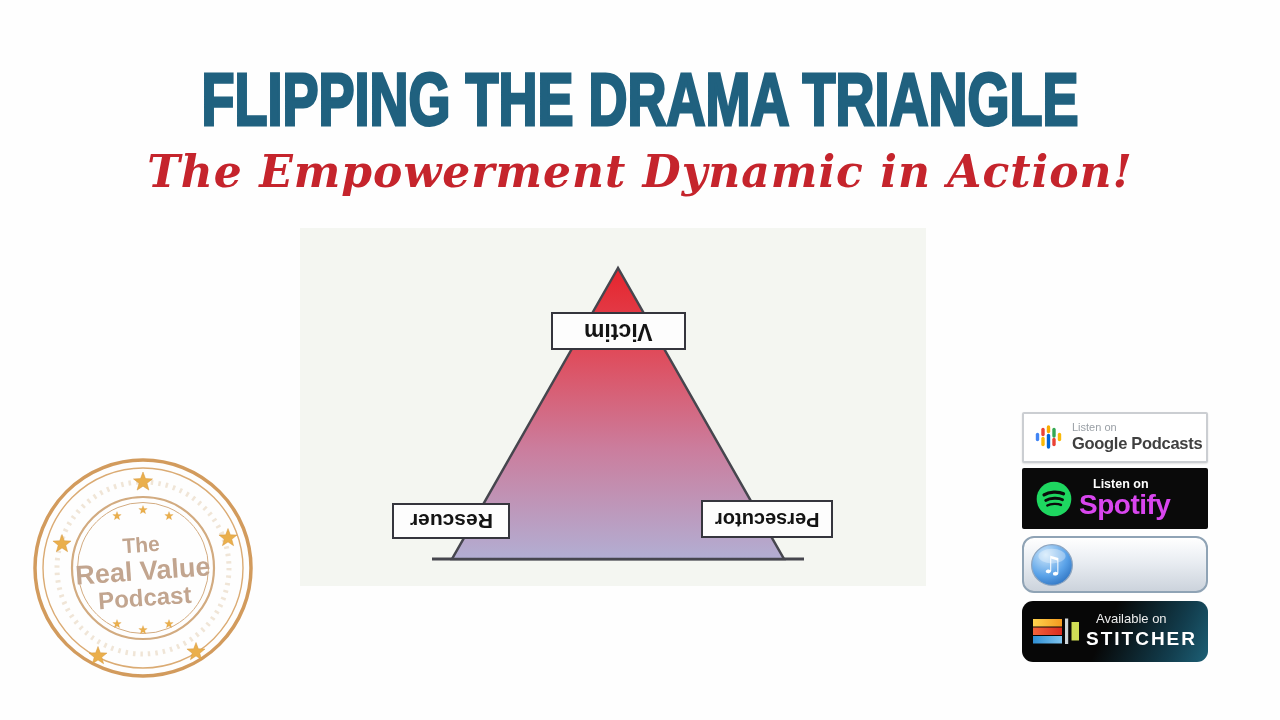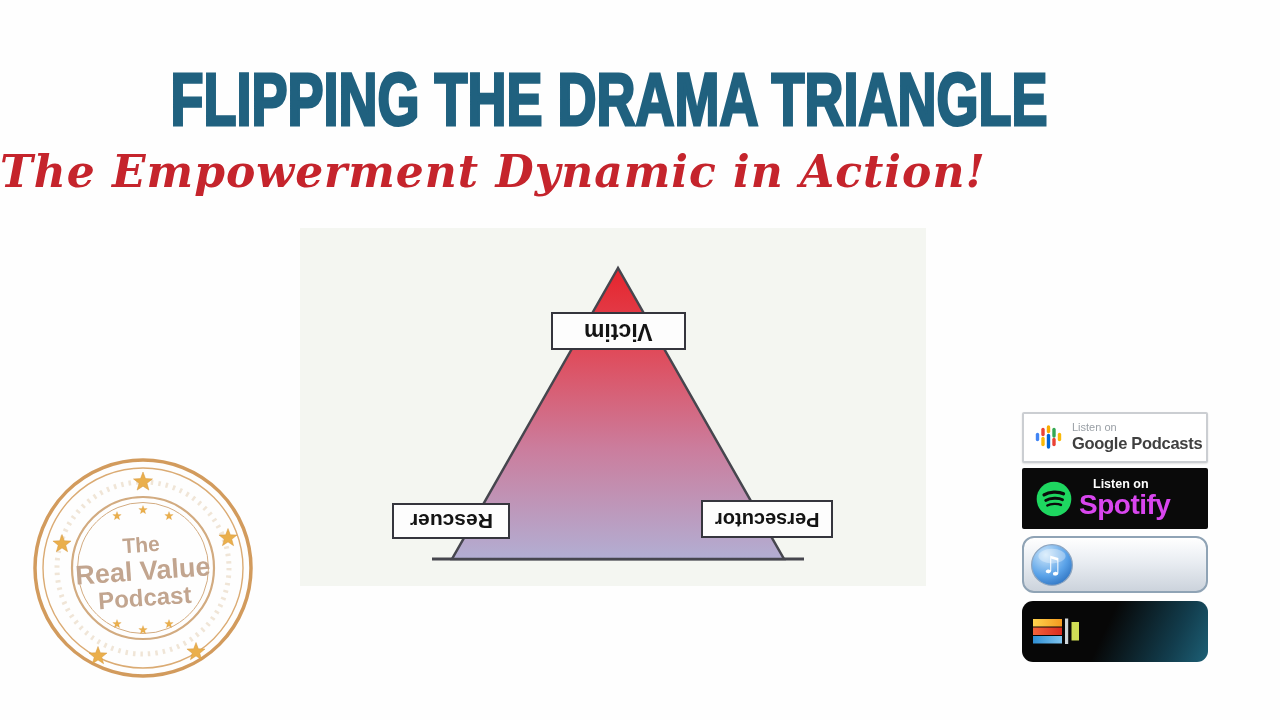--- a/index.html
+++ b/index.html
@@ -1,24 +1,24 @@
 <!DOCTYPE html>
 <html><head>
 <meta charset="utf-8">
 <style>
   html,body{margin:0;padding:0;background:#ffffff;}
   .stage{position:relative;width:1280px;height:720px;overflow:hidden;background:#fefefe;
          font-family:"Liberation Sans",sans-serif;}
 
   
-  .title-wrap{position:absolute;top:62px;left:0;width:1280px;text-align:left;}
+  .title-wrap{position:absolute;top:62px;left:0;width:1280px;text-align:center;}
   .title{display:inline-block;white-space:nowrap;font-weight:700;font-size:75px;line-height:1;
          color:#20617f;-webkit-text-stroke:3px #20617f;letter-spacing:0px;
          transform:scaleX(0.72);transform-origin:50% 50%;}
-  .subtitle-wrap{position:absolute;top:146px;left:0;width:1280px;}
+  .subtitle-wrap{position:absolute;top:146px;left:0;width:1280px;text-align:center;}
   .subtitle{display:inline-block;font-family:"DejaVu Serif",serif;font-style:italic;font-weight:700;
             font-size:44px;line-height:1.2;color:#c5242c;letter-spacing:1px;}
 
   
   .panel{position:absolute;left:300px;top:228px;width:626px;height:358px;background:#f4f6f1;}
   .panel svg{position:absolute;left:0;top:0;}
   .tri-label{position:absolute;background:#fdfdfd;border:2px solid #35353d;
              display:flex;align-items:center;justify-content:center;
              font-weight:700;color:#141414;box-sizing:border-box;}
   .tri-label .flip{display:block;transform:rotate(180deg);white-space:nowrap;}
@@ -183,16 +183,20 @@
             <stop offset="0" stop-color="#2f8fd4"></stop>
               <stop offset="1" stop-color="#7fc4ee"></stop>
           </linearGradient>
         </defs>
         <rect x="1" y="2" width="29" height="7.5" fill="url(#stY)"></rect>
         <rect x="1" y="10.5" width="29" height="7.5" fill="url(#stR)"></rect>
         <rect x="1" y="19" width="29" height="7.5" fill="url(#stB)"></rect>
         <rect x="33" y="1.5" width="3.2" height="25.5" fill="#cfd6da"></rect>
         <rect x="39.5" y="5" width="7.5" height="18.5" fill="#cfdd55"></rect>
       </svg>
+      <div class="badge-col" style="margin-left:6px;">
+        <span class="t-small">Available on</span>
+        <span class="t-big">STITCHER</span>
+      </div>
     </div>
 
   </div>
 </div>
 
 </body></html>

